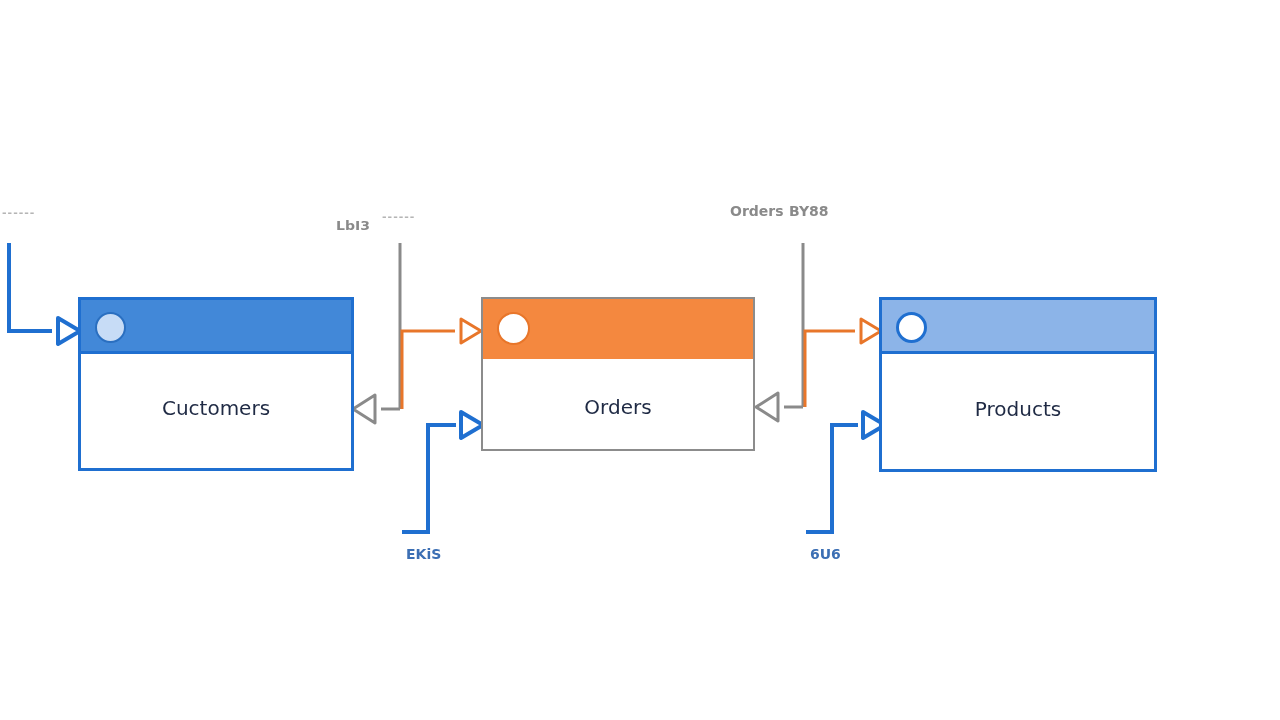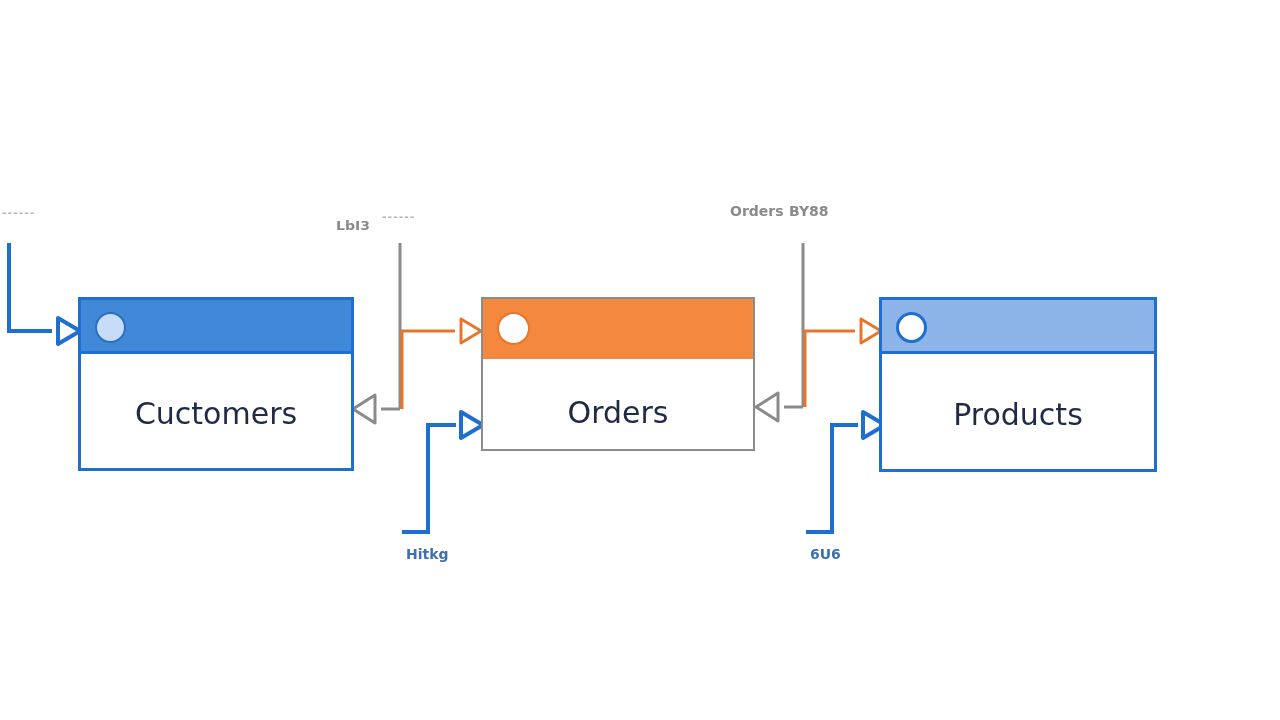--- a/index.html
+++ b/index.html
@@ -33,21 +33,21 @@
     position: absolute;
     box-sizing: border-box;
     border-radius: 50%;
   }
   .entity-label {
     position: absolute;
     left: 0;
     right: 0;
     text-align: center;
     color: #1f2a44;
-    font-size: 30px;
+    font-size: 20px;
     font-family: "DejaVu Sans", sans-serif;
     white-space: nowrap;
   }
 
   
   #entity-customers {
     left: 78px; top: 297px;
     width: 276px; height: 174px;
     border: 3px solid #1f6fd0;
   }
@@ -206,17 +206,17 @@
   <div class="conn-label lbl-faint" id="label-left-top">------</div>
 
   <div class="conn-label lbl-gray" id="label-mid-a">LbI3</div>
 
   <div class="conn-label lbl-faint" id="label-mid-b">------</div>
 
   <div class="conn-label lbl-gray" id="label-right-a">Orders</div>
 
   <div class="conn-label lbl-gray" id="label-right-b">BY88</div>
 
-  <div class="conn-label lbl-blue" id="label-bottom-1">Hitkg</div>
+  <div class="conn-label lbl-blue" id="label-bottom-1">EKiS</div>
 
   <div class="conn-label lbl-blue" id="label-bottom-2">6U6</div>
 
 </div>
 
 </body></html>

